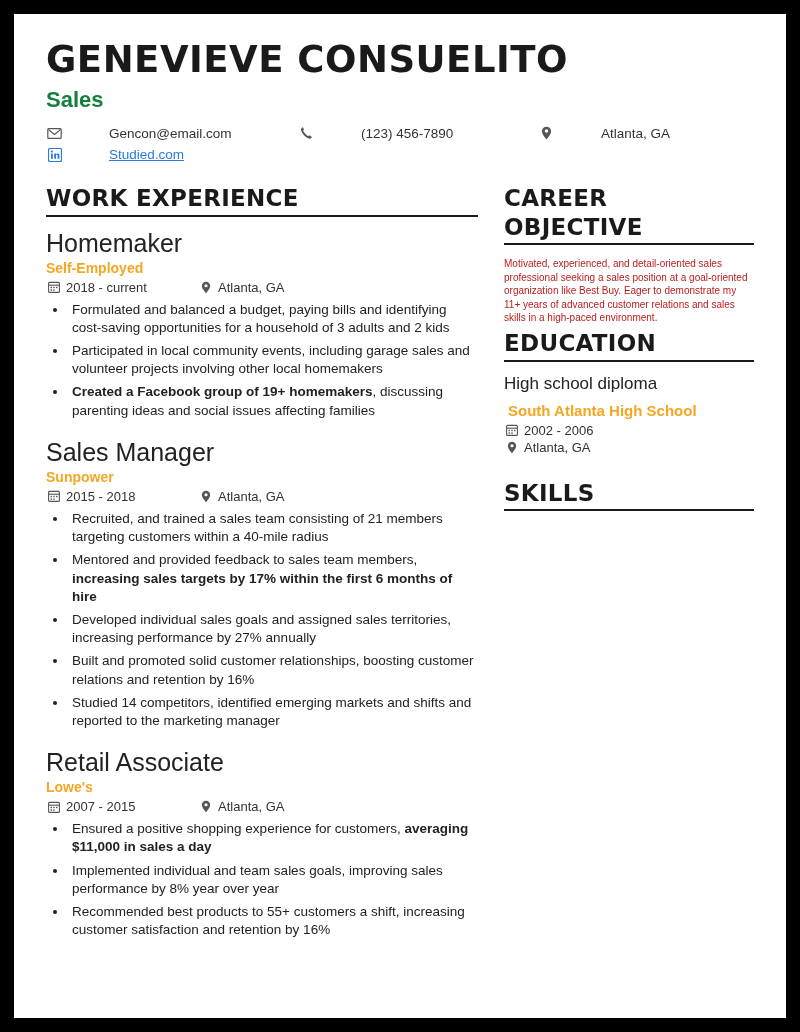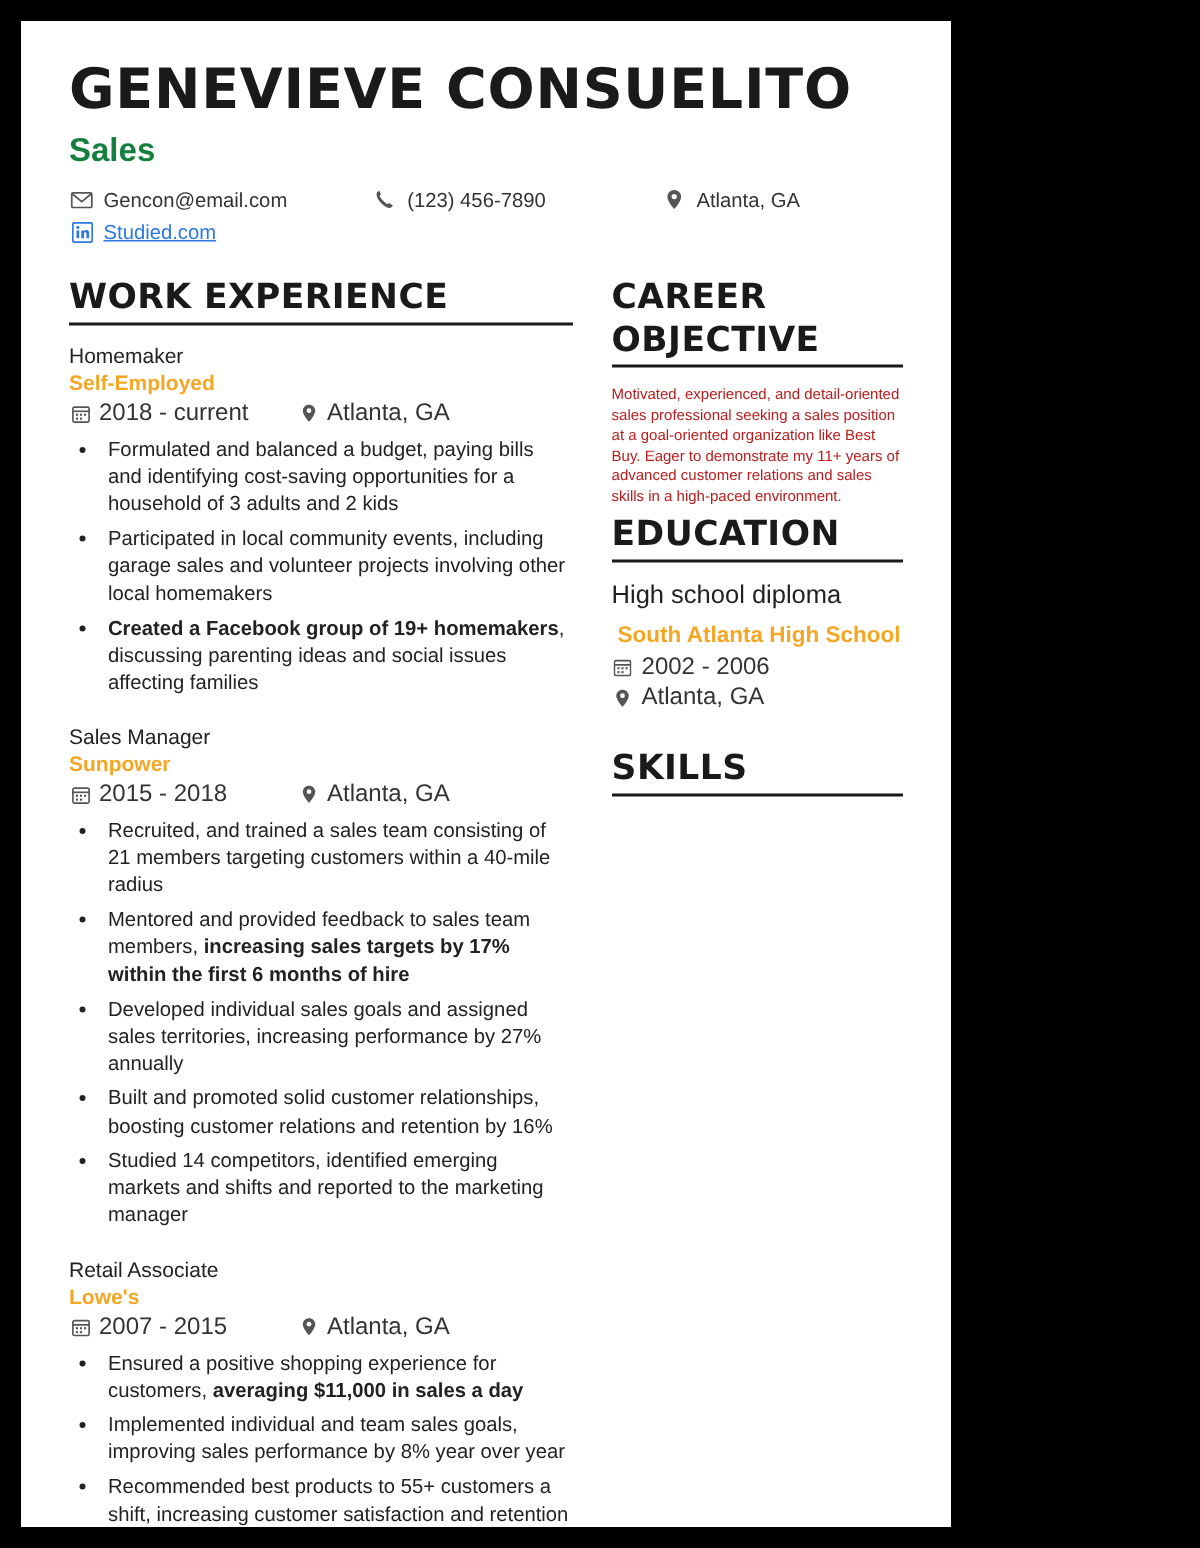--- a/index.html
+++ b/index.html
@@ -10,21 +10,21 @@
   body {
     width: 800px;
     height: 1032px;
     font-family: "Liberation Sans", sans-serif;
     -webkit-font-smoothing: antialiased;
   }
   .page {
     position: absolute;
     left: 14px;
     top: 14px;
-    width: 620px;
+    width: 772px;
     height: 1004px;
     background: #ffffff;
     box-sizing: border-box;
     padding: 26px 32px 20px 32px;
     overflow: hidden;
   }
 
   
   .name {
     font-size: 37px;
@@ -46,20 +46,21 @@
     display: flex;
     align-items: center;
     margin-bottom: 4px;
   }
   .contact-item {
     display: flex;
     align-items: center;
     font-size: 13.5px;
     color: #333;
     line-height: 1.3;
+    gap: 40px;
   }
   .contact-item .ico {
     display: inline-flex;
     align-items: center;
     justify-content: center;
     width: 17px;
     margin-right: 6px;
     color: #555;
   }
   .c1 { width: 252px; }
@@ -94,35 +95,35 @@
     font-family: "DejaVu Sans", sans-serif;
     line-height: 1.12;
   }
   .rule {
     border-bottom: 2px solid #1a1a1a;
     margin-bottom: 12px;
   }
 
   .job { margin-bottom: 18px; }
   .job-title {
-    font-size: 14px;
+    font-size: 25px;
     color: #222;
     margin: 0 0 2px 0;
     font-weight: 400;
   }
   .employer {
     font-size: 14px;
     font-weight: 700;
     color: #f5a623;
     margin: 0 0 4px 0;
   }
   .meta-row {
     display: flex;
     align-items: center;
-    font-size: 16px;
+    font-size: 13px;
     color: #333;
     margin-bottom: 6px;
   }
   .meta-item {
     display: flex;
     align-items: center;
   }
   .meta-item .ico {
     display: inline-flex;
     align-items: center;

